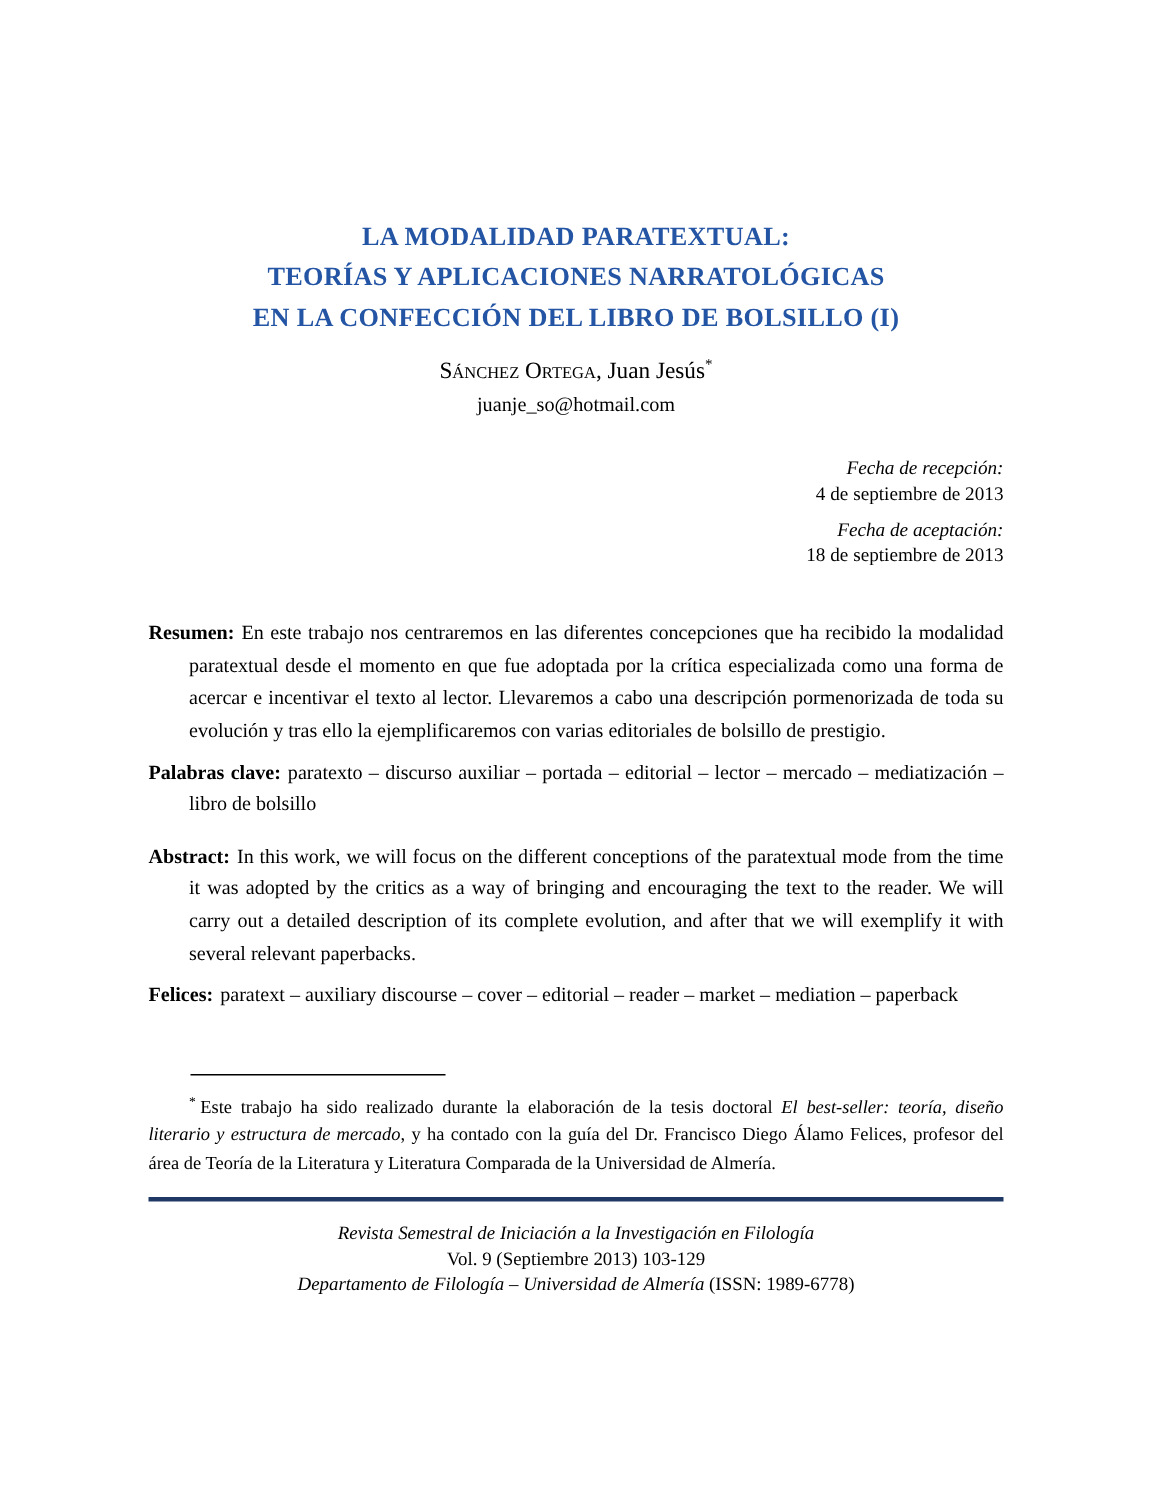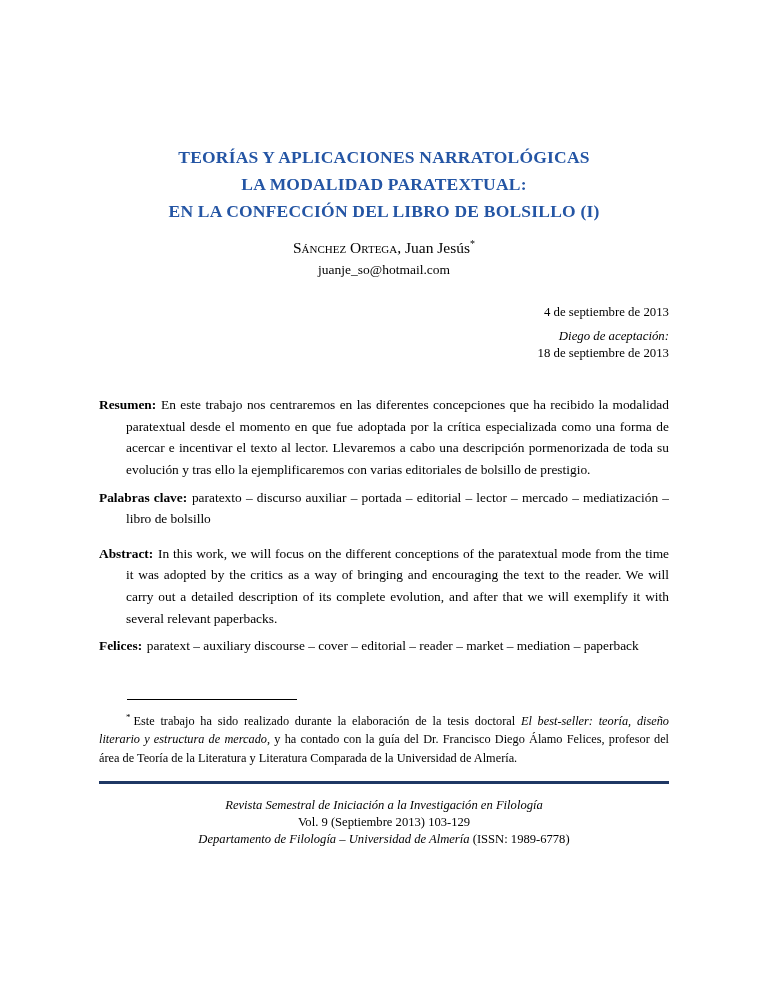--- a/index.html
+++ b/index.html
@@ -88,35 +88,36 @@
   }
   .journal-series { font-style:italic;text-align:center; }
   .journal-dept i { }
 </style>
 </head>
 <body>
 
 <div class="page">
 
   <h1 class="title-block">
+    <span class="title-line">LA MODALIDAD PARATEXTUAL:</span>
     <span class="title-line">TEORÍAS Y APLICACIONES NARRATOLÓGICAS</span>
-    <span class="title-line">LA MODALIDAD PARATEXTUAL:</span>
     <span class="title-line">EN LA CONFECCIÓN DEL LIBRO DE BOLSILLO (I)</span>
   </h1>
 
   <p class="author-line"><span class="smallcaps">Sánchez Ortega</span><span>, Juan Jesús</span><sup class="fn-mark">*</sup></p>
 
   <p class="email">juanje_so@hotmail.com</p>
 
   <div class="dates">
     <div class="date-pair">
+      <div class="date-label">Fecha de recepción:</div>
       <div class="date-value">4 de septiembre de 2013</div>
     </div>
     <div class="date-pair">
-      <div class="date-label">Diego de aceptación:</div>
+      <div class="date-label">Fecha de aceptación:</div>
       <div class="date-value">18 de septiembre de 2013</div>
     </div>
   </div>
 
   <div class="body-block">
     <p class="hang"><b class="para-label">Resumen:</b><span>En este trabajo nos centraremos en las diferentes concepciones que ha recibido la modalidad paratextual desde el momento en que fue adoptada por la crítica especializada como una forma de acercar e incentivar el texto al lector. Llevaremos a cabo una descripción pormenorizada de toda su evolución y tras ello la ejemplificaremos con varias editoriales de bolsillo de prestigio.</span></p>
 
     <p class="hang"><b class="para-label">Palabras clave:</b><span>paratexto – discurso auxiliar – portada – editorial – lector – mercado – mediatización – libro de bolsillo</span></p>
 
     <p class="hang gap-before"><b class="para-label">Abstract:</b><span>In this work, we will focus on the different conceptions of the paratextual mode from the time it was adopted by the critics as a way of bringing and encouraging the text to the reader. We will carry out a detailed description of its complete evolution, and after that we will exemplify it with several relevant paperbacks.</span></p>

